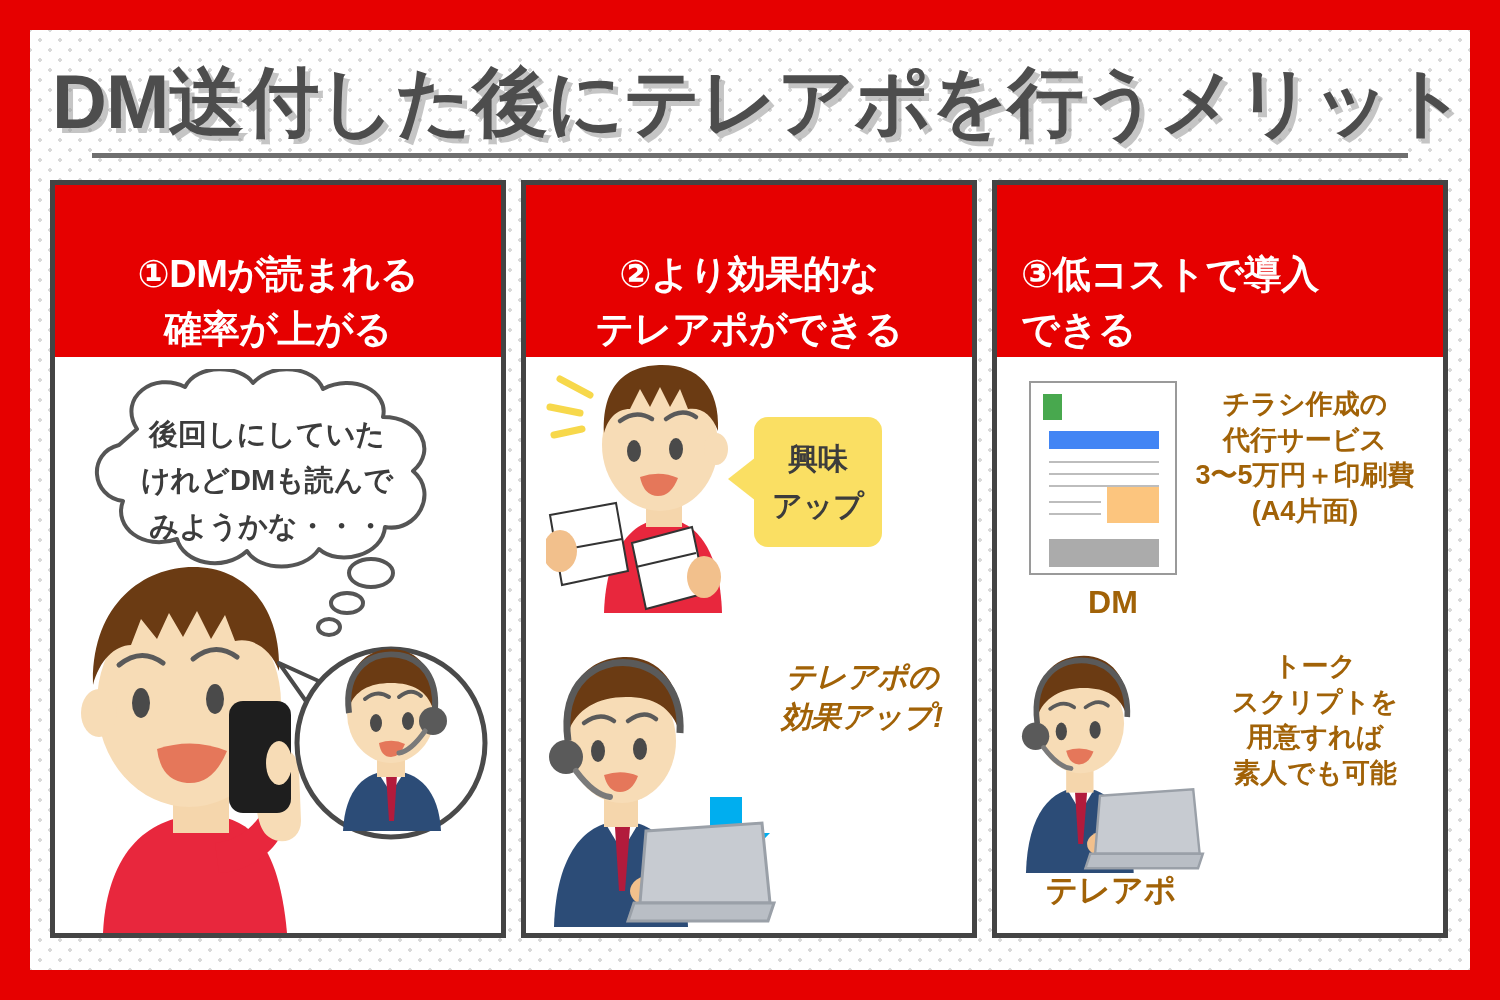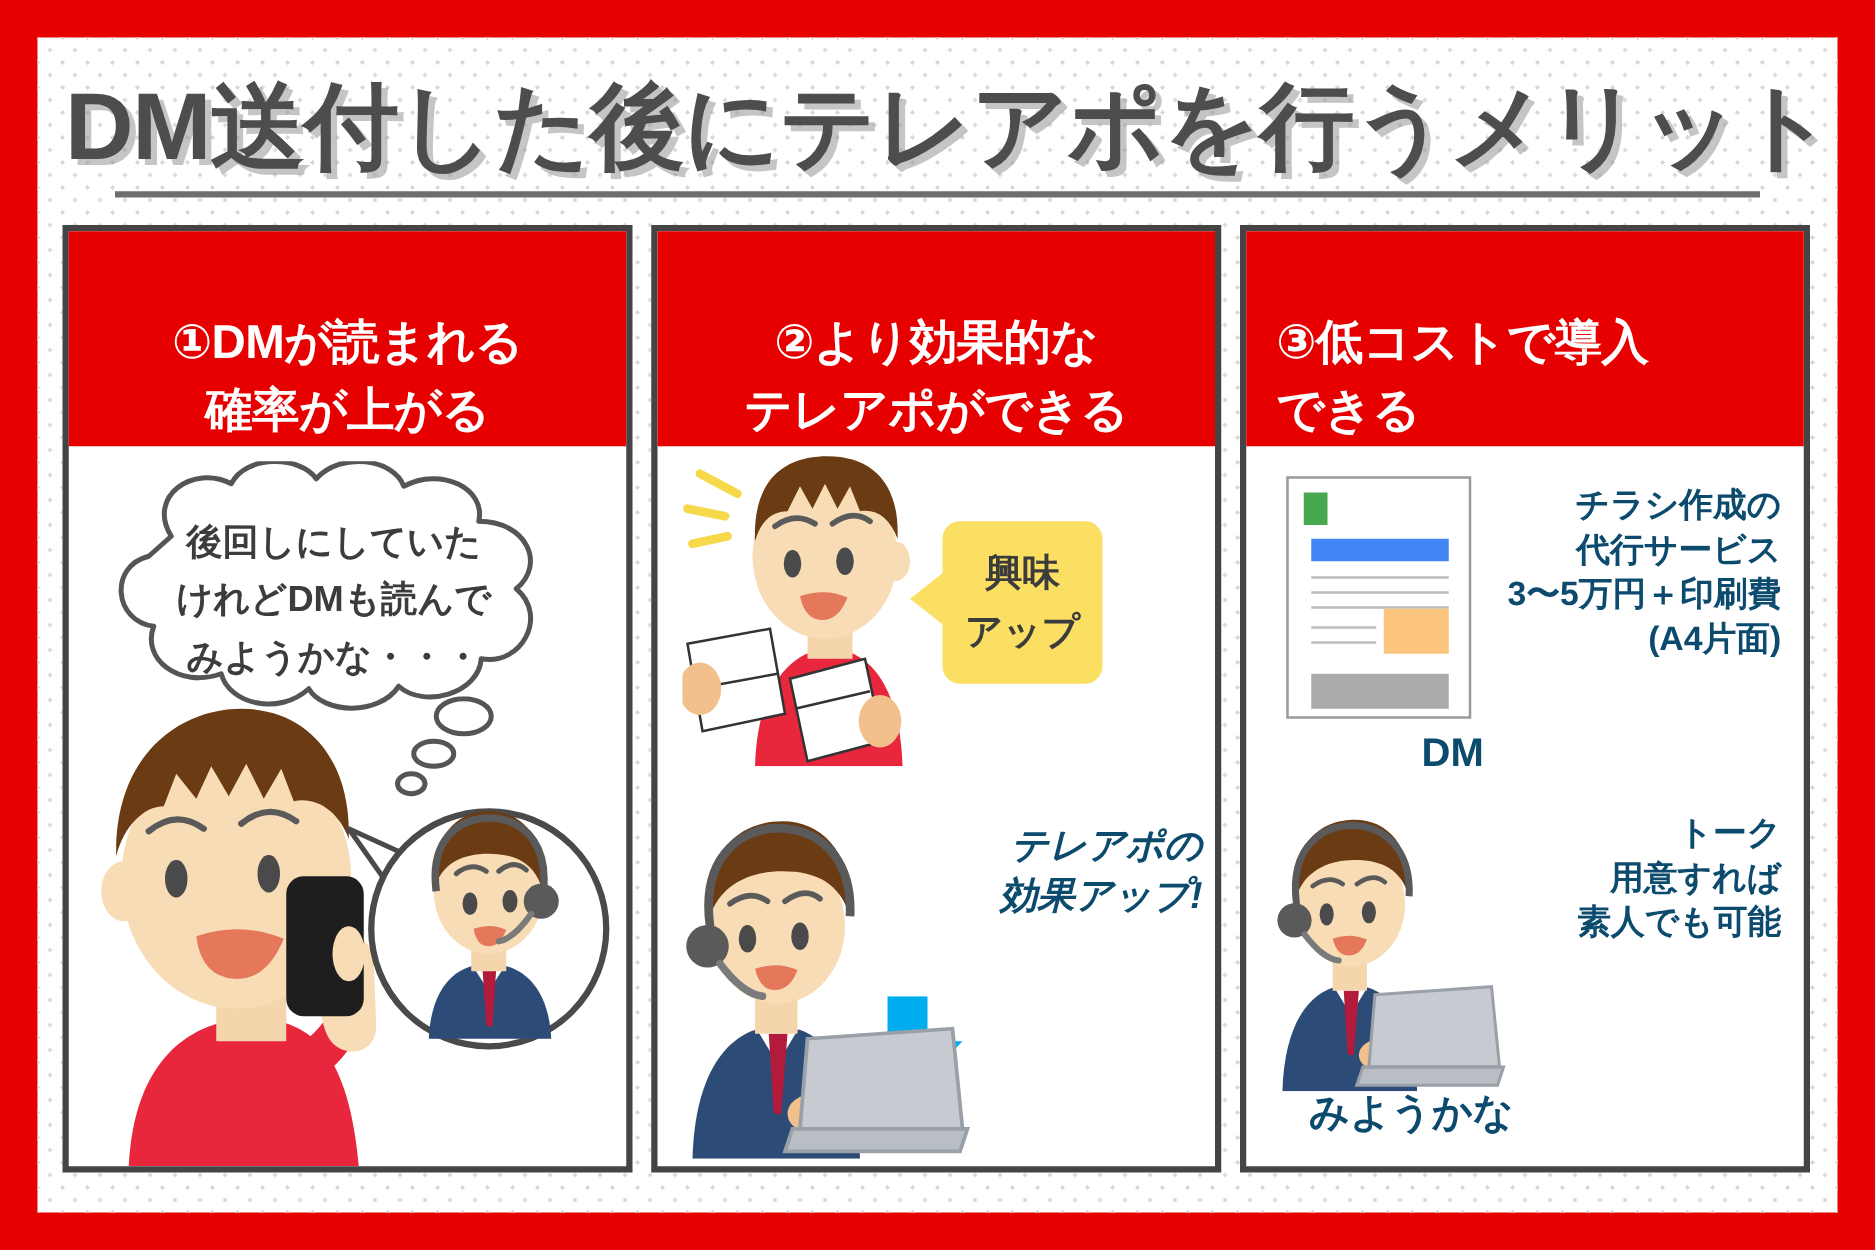--- a/index.html
+++ b/index.html
@@ -90,23 +90,23 @@
   .head-line { white-space: nowrap; }
   .panel-body {
     position: relative;
     height: 576px;
     overflow: hidden;
   }
 
   
   .cap {
     position: absolute;
-    color: #0c4a6e;
+    color: #a16207;
     font-weight: bold;
-    text-align: right;
+    text-align: center;
     line-height: 1.32;
     white-space: nowrap;
   }
 
   
   #bubble {
     position: absolute;
     left: 22px;
     top: 12px;
     width: 380px;
@@ -415,24 +415,25 @@
         <ellipse cx="52" cy="110" rx="7" ry="11" fill="#4A4A4A"></ellipse>
         <ellipse cx="94" cy="108" rx="7" ry="11" fill="#4A4A4A"></ellipse>
         <path d="M58 134 q18 -6 34 1 q-6 16 -18 16 q-12 0 -16 -17 z" fill="#E5775A"></path>
         <path d="M22 100 C14 40 52 18 84 22 C116 26 136 52 134 92" stroke="#5A5A5A" stroke-width="7" fill="none"></path>
         <circle cx="20" cy="116" r="17" fill="#5A5A5A"></circle>
         <path d="M30 130 q18 24 34 26" stroke="#7A7A7A" stroke-width="6" fill="none" stroke-linecap="round"></path>
         <ellipse cx="106" cy="250" rx="22" ry="16" fill="#F2C08C"></ellipse>
         <path d="M100 190 L216 182 L224 262 L94 262 Z" fill="#C7CBD1" stroke="#9AA0A8" stroke-width="3"></path>
         <path d="M88 262 L228 262 L222 280 L82 280 Z" fill="#B9BEC5" stroke="#9AA0A8" stroke-width="3"></path>
       </svg>
-      <div class="cap" style="left:14px; top:512px; width:200px; font-size:32px;">みようかな</div>
+      <div class="cap" style="left:14px; top:512px; width:200px; font-size:32px;">テレアポ</div>
 
       <div class="cap" style="left:208px; top:292px; width:220px; font-size:27px;">
         <div>トーク</div>
+        <div>スクリプトを</div>
         <div>用意すれば</div>
         <div>素人でも可能</div>
       </div>
 
     </div>
   </div>
 
 </div>
 
 </body></html>

